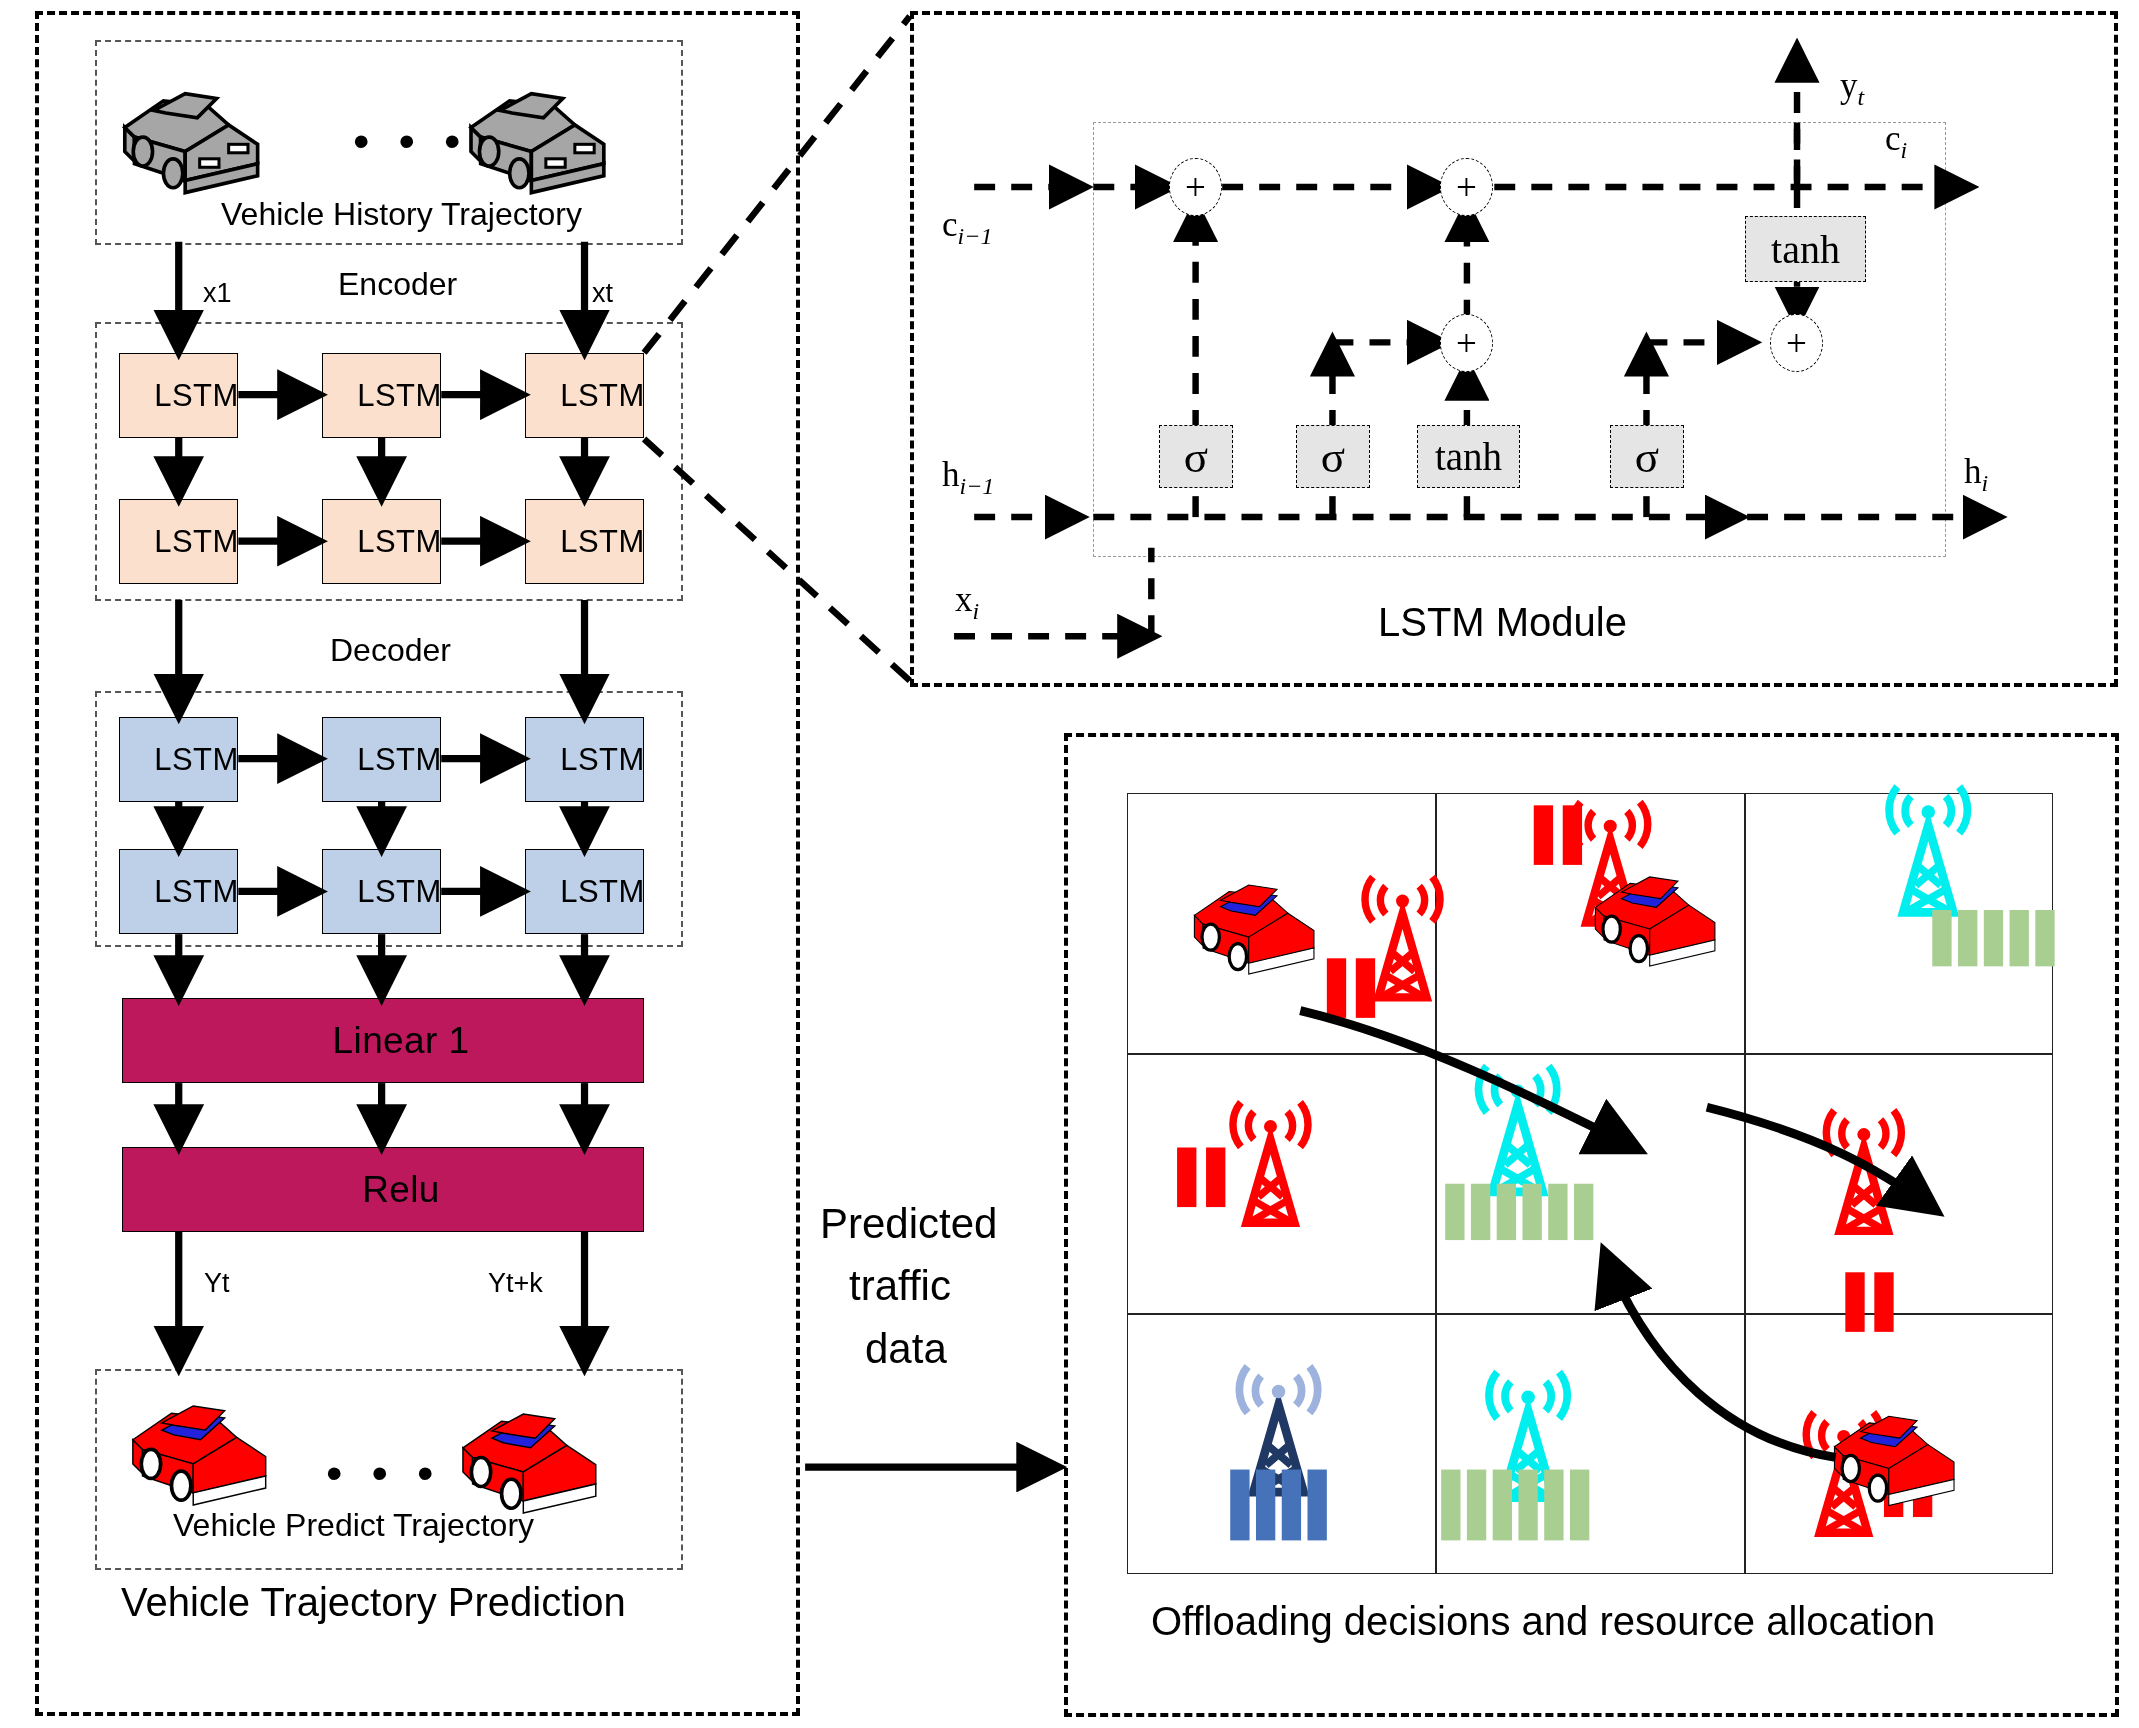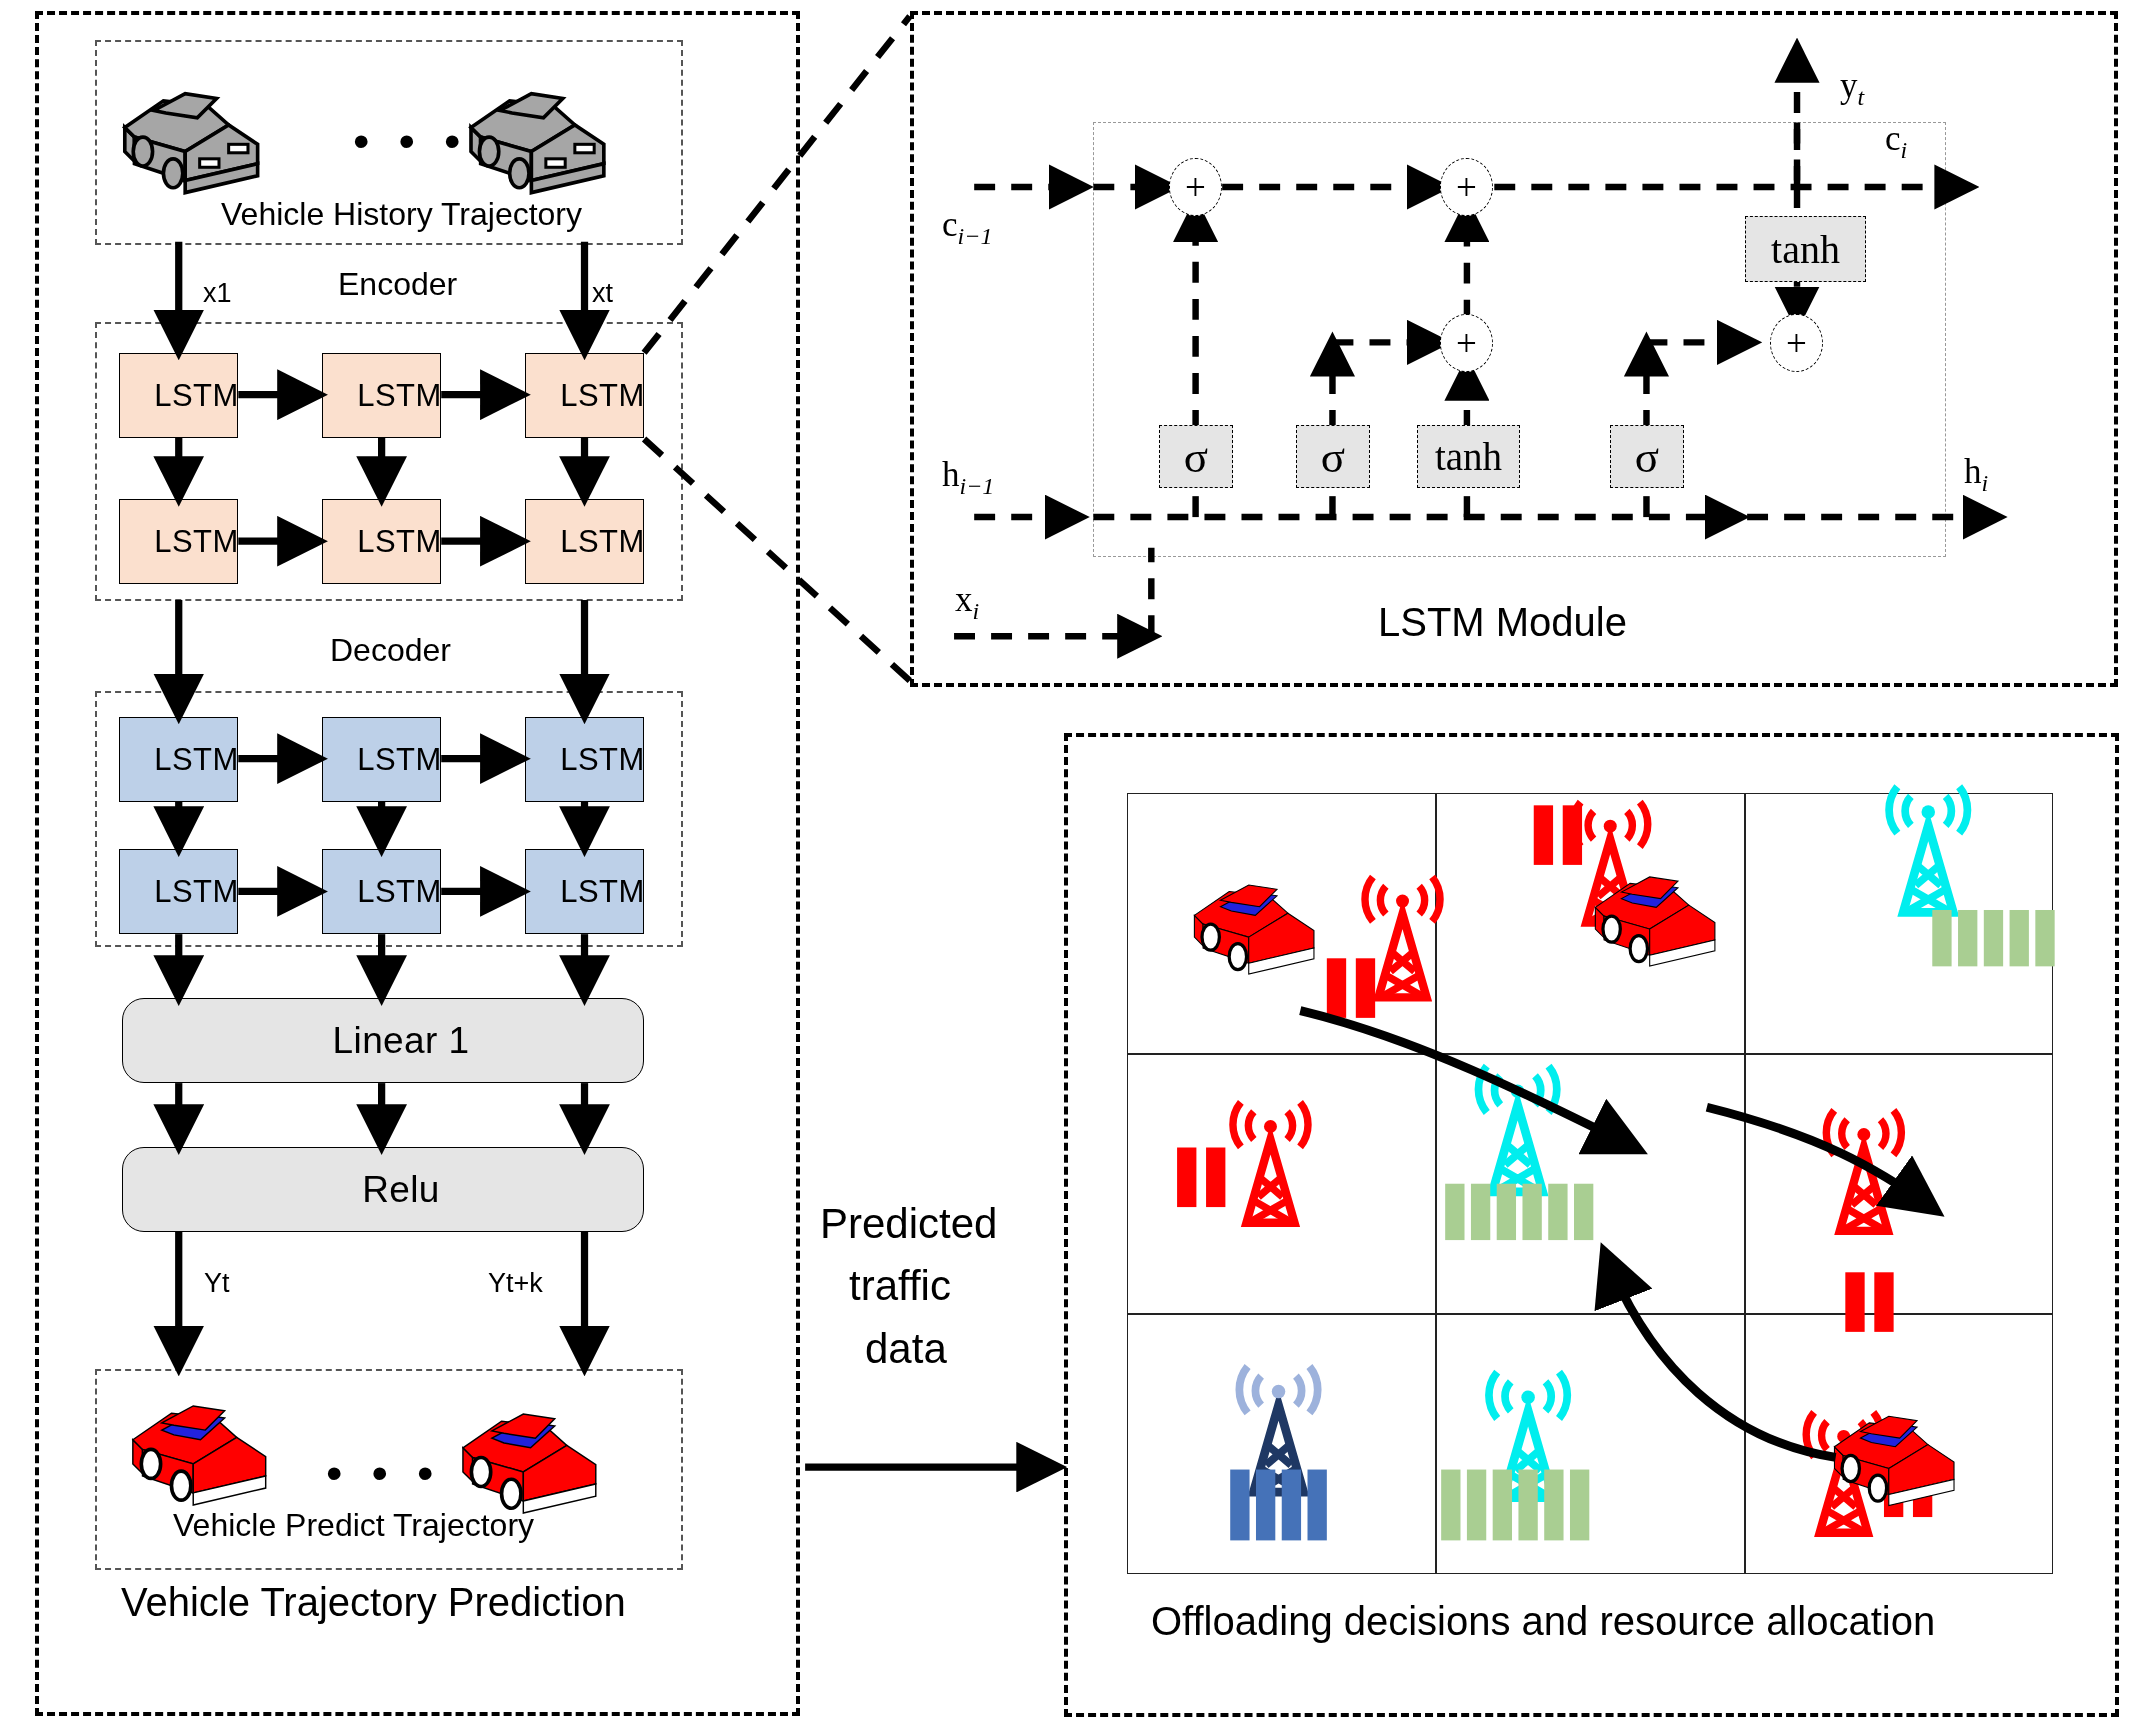--- a/index.html
+++ b/index.html
@@ -7,21 +7,21 @@
        font-family:"Liberation Sans", sans-serif;color:#000;overflow:hidden;}
   
   .panel-dash{position:absolute;border:4px dashed #000;box-sizing:border-box;}
   .inner-dash{position:absolute;border:2.4px dashed #555;box-sizing:border-box;}
   
   .nodebox{position:absolute;box-sizing:border-box;border:1.6px solid #000;
            display:flex;align-items:center;justify-content:center;
            font-size:31px;letter-spacing:0.4px;padding-left:36px;}
   .enc{background:#FBE0CE;}
   .dec{background:#BDD0E8;}
-  .lin{background:#e5e5e5;border-radius:22px;}
+  .lin{background:#be185d;}
   .title-lg{position:absolute;font-size:40px;white-space:nowrap;}
   .lbl{position:absolute;font-size:32px;white-space:nowrap;}
   .lbl-sm{position:absolute;font-size:27px;white-space:nowrap;}
   .dots{position:absolute;font-size:47px;letter-spacing:8px;line-height:1;}
   
   svg.ov{position:absolute;left:0;top:0;overflow:visible;}
   .gatebox{position:absolute;box-sizing:border-box;border:1.6px dashed #000;
            background:#e5e5e5;display:flex;align-items:center;justify-content:center;
            font-family:"Liberation Serif", serif;}
   .opcirc{position:absolute;box-sizing:border-box;border:1.6px dashed #000;

